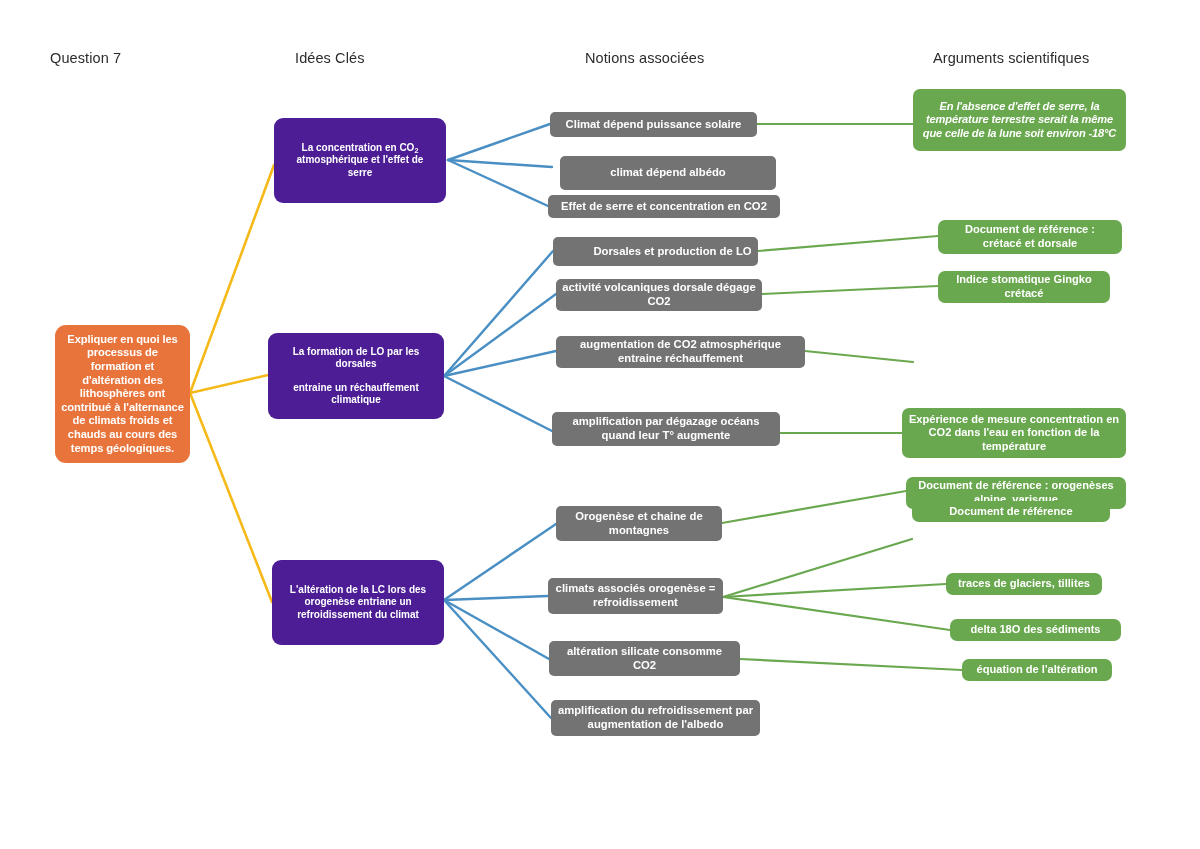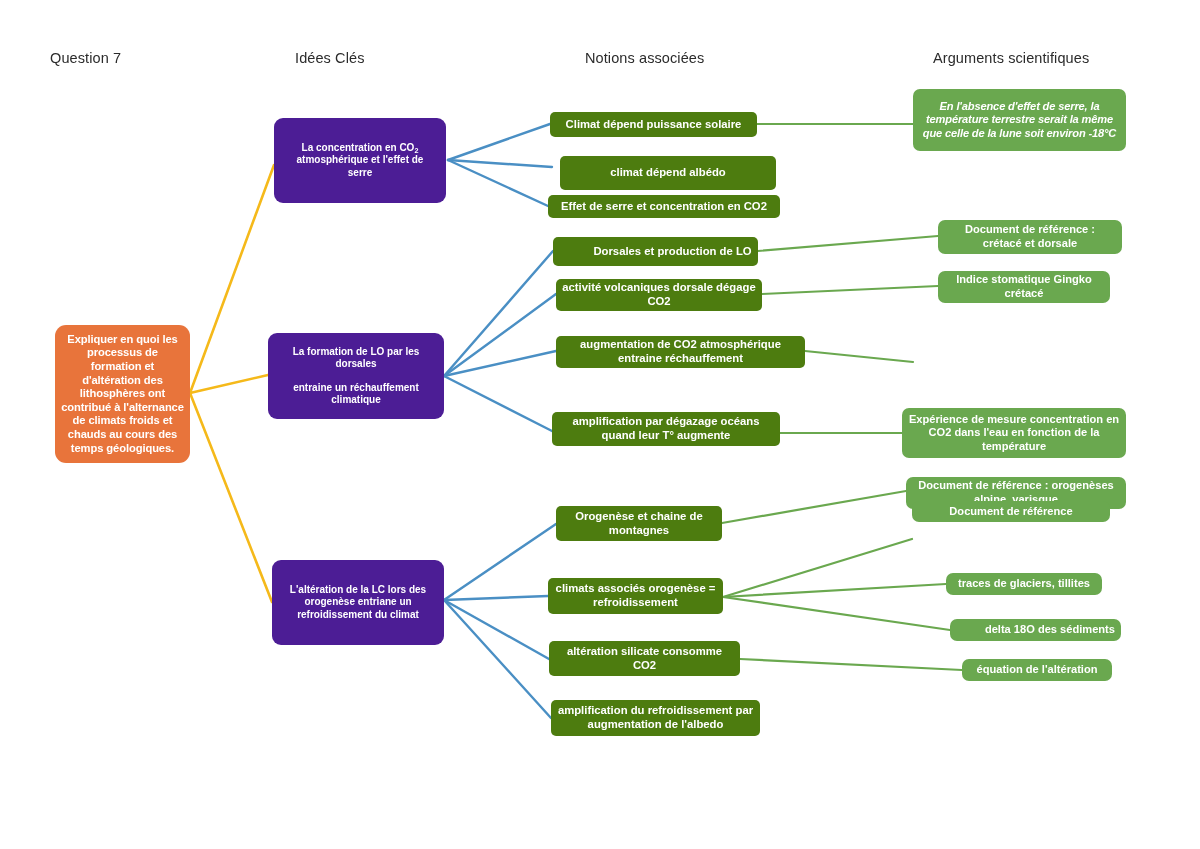--- a/index.html
+++ b/index.html
@@ -55,21 +55,21 @@
     border-radius: 11px;
     font-size: 11.2px;
     letter-spacing: -0.1px;
   }
   .node-key {
     background: #4c1d95;
     border-radius: 9px;
     font-size: 10px;
   }
   .node-notion {
-    background: #4d7c0f;
+    background: #737373;
     border-radius: 5px;
     font-size: 11.3px;
   }
   .node-arg {
     background: #6aa84f;
     border-radius: 7px;
     font-size: 11.1px;
   }
   .node-arg.italic .txt {
     font-style: italic;
@@ -198,20 +198,20 @@
   </div>
   <div class="node node-arg plain" style="left:906px; top:477px; width:220px; height:32px;">
     <span class="txt">Document de référence : orogenèses alpine, varisque</span>
   </div>
   <div class="node node-arg plain" style="left:912px; top:501px; width:198px; height:21px;">
     <span class="txt">Document de référence</span>
   </div>
   <div class="node node-arg plain" style="left:946px; top:573px; width:156px; height:22px;">
     <span class="txt">traces de glaciers, tillites</span>
   </div>
-  <div class="node node-arg plain" style="left:950px; top:619px; width:171px; height:22px;text-align:right;">
+  <div class="node node-arg plain" style="left:950px; top:619px; width:171px; height:22px;">
     <span class="txt">delta 18O des sédiments</span>
   </div>
   <div class="node node-arg plain" style="left:962px; top:659px; width:150px; height:22px;">
     <span class="txt">équation de l'altération</span>
   </div>
 
 </div>
 
 </body></html>

